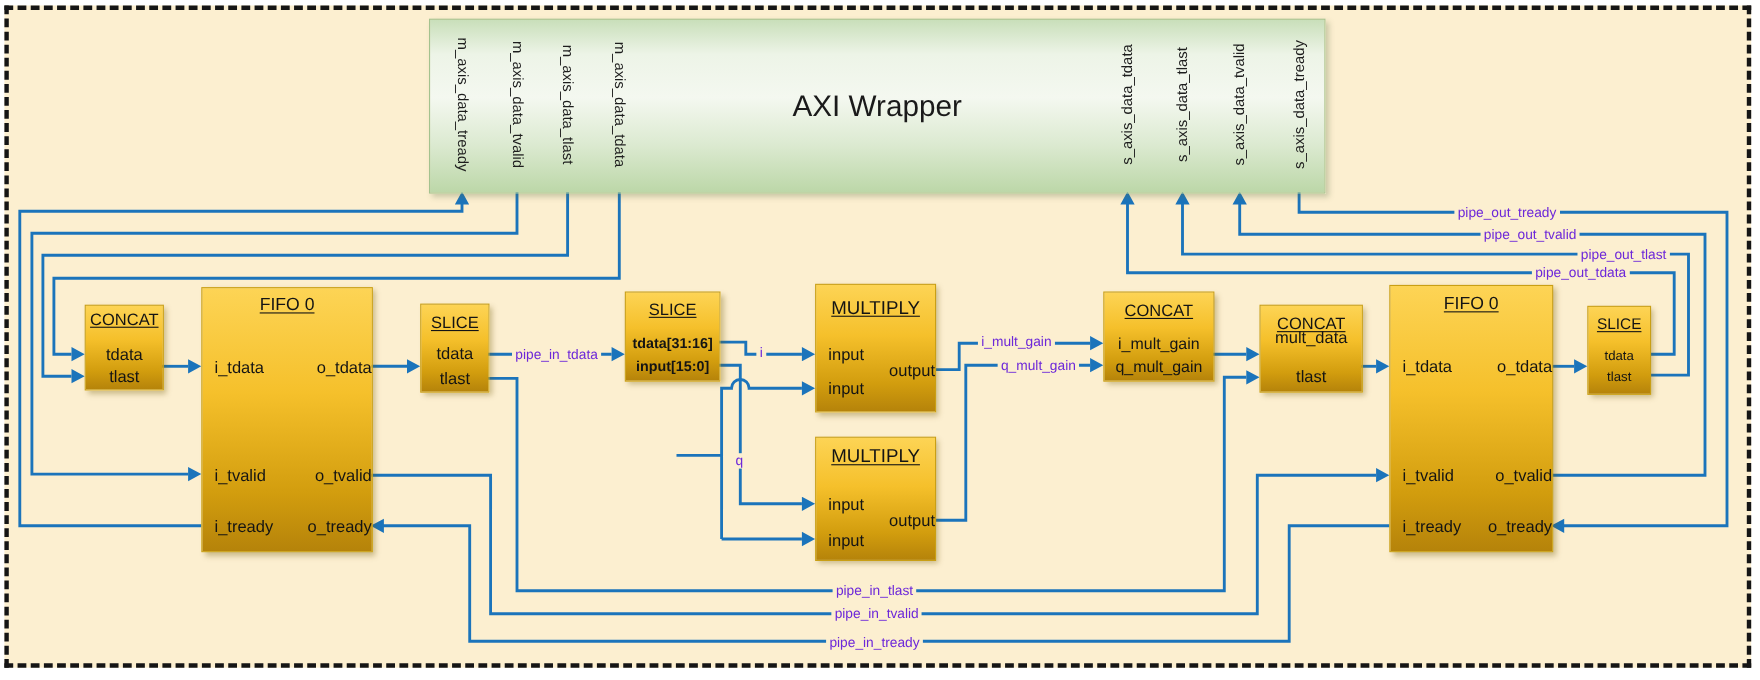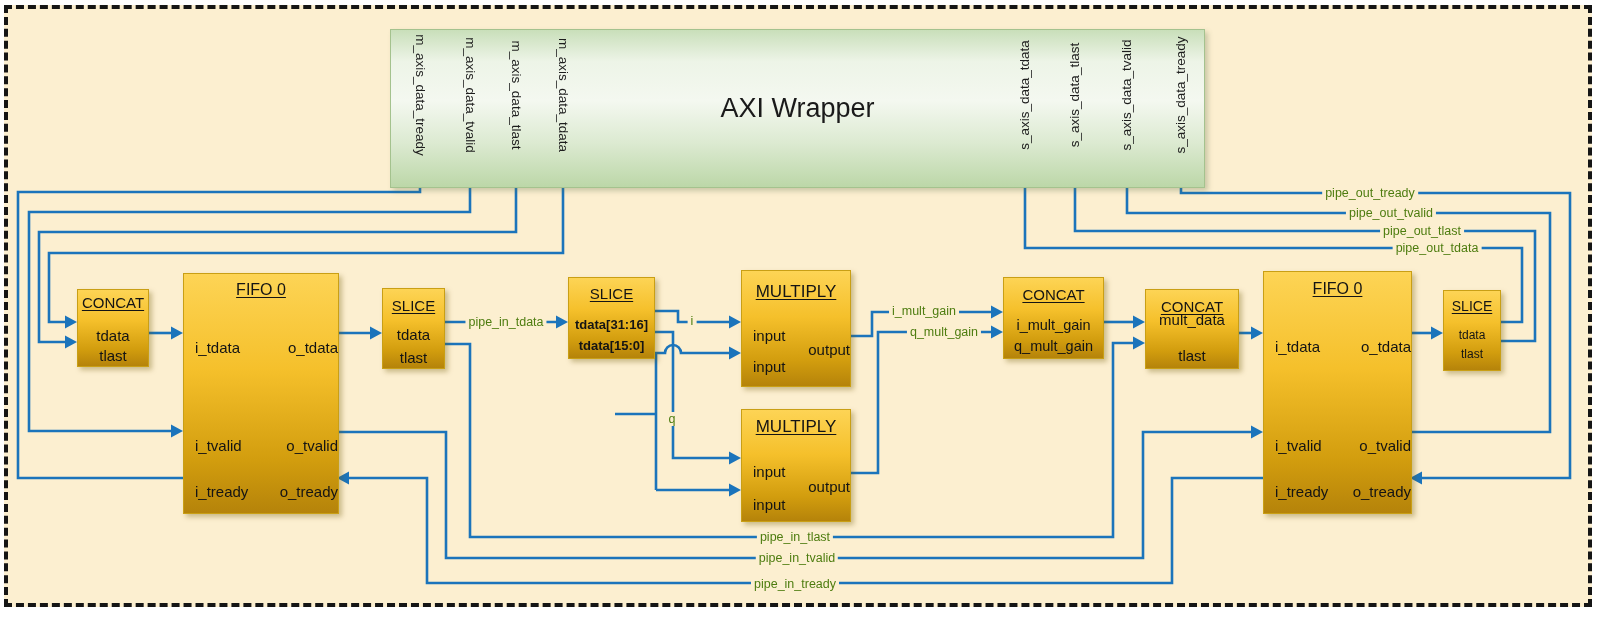--- a/index.html
+++ b/index.html
@@ -5,21 +5,21 @@
   html,body{margin:0;padding:0;background:#ffffff;}
   #stage{
     position:relative;width:1600px;height:618px;background:#ffffff;overflow:hidden;
     font-family:"Liberation Sans","DejaVu Sans",sans-serif;
   }
   #panel{
     position:absolute;left:4px;top:5px;width:1580px;height:594px;
     background:#fcefd0;border:4px dashed #151515;
   }
   #wires{position:absolute;left:0;top:0;z-index:2;}
-  .block{position:absolute;z-index:3;color:#141414;margin-top:12px;}
+  .block{position:absolute;z-index:3;color:#141414;}
   .gold{
     background:linear-gradient(180deg,#fdd455 0%,#f5c02b 40%,#d29d0e 78%,#b5830a 100%);
     border:1px solid #c99f15;box-shadow:3px 3px 5px rgba(110,85,0,0.35);
   }
   .green{
     background:linear-gradient(180deg,#c9dfba 0%,#edf4e7 20%,#f4f8f0 45%,#dcead1 72%,#bcd7a8 100%);
     border:1px solid #a4c28e;box-shadow:3px 3px 5px rgba(90,110,70,0.3);
   }
   .btitle{
     position:absolute;left:0;width:100%;text-align:center;
@@ -42,21 +42,21 @@
     font-size:27px;color:#1a1a1a;
   }
   .vlabel{
     position:absolute;width:150px;height:16px;line-height:16px;z-index:4;
     font-size:13.5px;color:#1d1d1d;text-align:center;white-space:nowrap;
   }
   .vlabel.down{transform:rotate(90deg);}
   .vlabel.up{transform:rotate(-90deg);}
   .wlabel{
     position:absolute;z-index:5;transform:translate(-50%,-50%);
-    font-size:12.5px;color:#4d7c0f;background:#fcefd0;
+    font-size:12.5px;color:#6d28d9;background:#fcefd0;
     padding:0 3px;white-space:nowrap;line-height:14px;
   }
   .gain-text{
     position:absolute;left:0;top:0;width:100%;height:100%;
     display:flex;align-items:center;justify-content:center;font-size:20px;
   }
 </style>
 </head>
 <body>
 
@@ -130,21 +130,21 @@
 
   <div class="block gold" style="left:382px;top:276px;width:61px;height:79px;">
     <div class="btitle t15" style="top:8px;">SLICE</div>
     <div class="port c f15" style="top:45px;">tdata</div>
     <div class="port c f15" style="top:68px;">tlast</div>
   </div>
 
   <div class="block gold" style="left:568px;top:265px;width:85px;height:80px;">
     <div class="btitle t15" style="top:7px;">SLICE</div>
     <div class="port c f13b" style="top:46px;">tdata[31:16]</div>
-    <div class="port c f13b" style="top:67px;">tdata[15:0]</div>
+    <div class="port c f13b" style="top:67px;">input[15:0]</div>
   </div>
 
 
   <div class="block gold" style="left:741px;top:258px;width:108px;height:115px;">
     <div class="btitle t17" style="top:11px;">MULTIPLY</div>
     <div class="port l f15" style="top:64px;">input</div>
     <div class="port r f15" style="top:78px;">output</div>
     <div class="port l f15" style="top:95px;">input</div>
   </div>
 
@@ -186,15 +186,15 @@
   <div class="wlabel" style="left:506px;top:322px;">pipe_in_tdata</div>
   <div class="wlabel" style="left:692px;top:321px;">i</div>
   <div class="wlabel" style="left:672px;top:419px;">q</div>
   <div class="wlabel" style="left:924px;top:311px;">i_mult_gain</div>
   <div class="wlabel" style="left:944px;top:332px;">q_mult_gain</div>
   <div class="wlabel" style="left:795px;top:537px;">pipe_in_tlast</div>
   <div class="wlabel" style="left:797px;top:558px;">pipe_in_tvalid</div>
   <div class="wlabel" style="left:795px;top:584px;">pipe_in_tready</div>
   <div class="wlabel" style="left:1370px;top:193px;">pipe_out_tready</div>
   <div class="wlabel" style="left:1391px;top:213px;">pipe_out_tvalid</div>
-  <div class="wlabel" style="left:1422px;top:231px;">pipe_out_tlast</div>
+  <div class="wlabel" style="left:1476px;top:231px;">pipe_out_tlast</div>
   <div class="wlabel" style="left:1437px;top:248px;">pipe_out_tdata</div>
 </div>
 
 </body></html>

